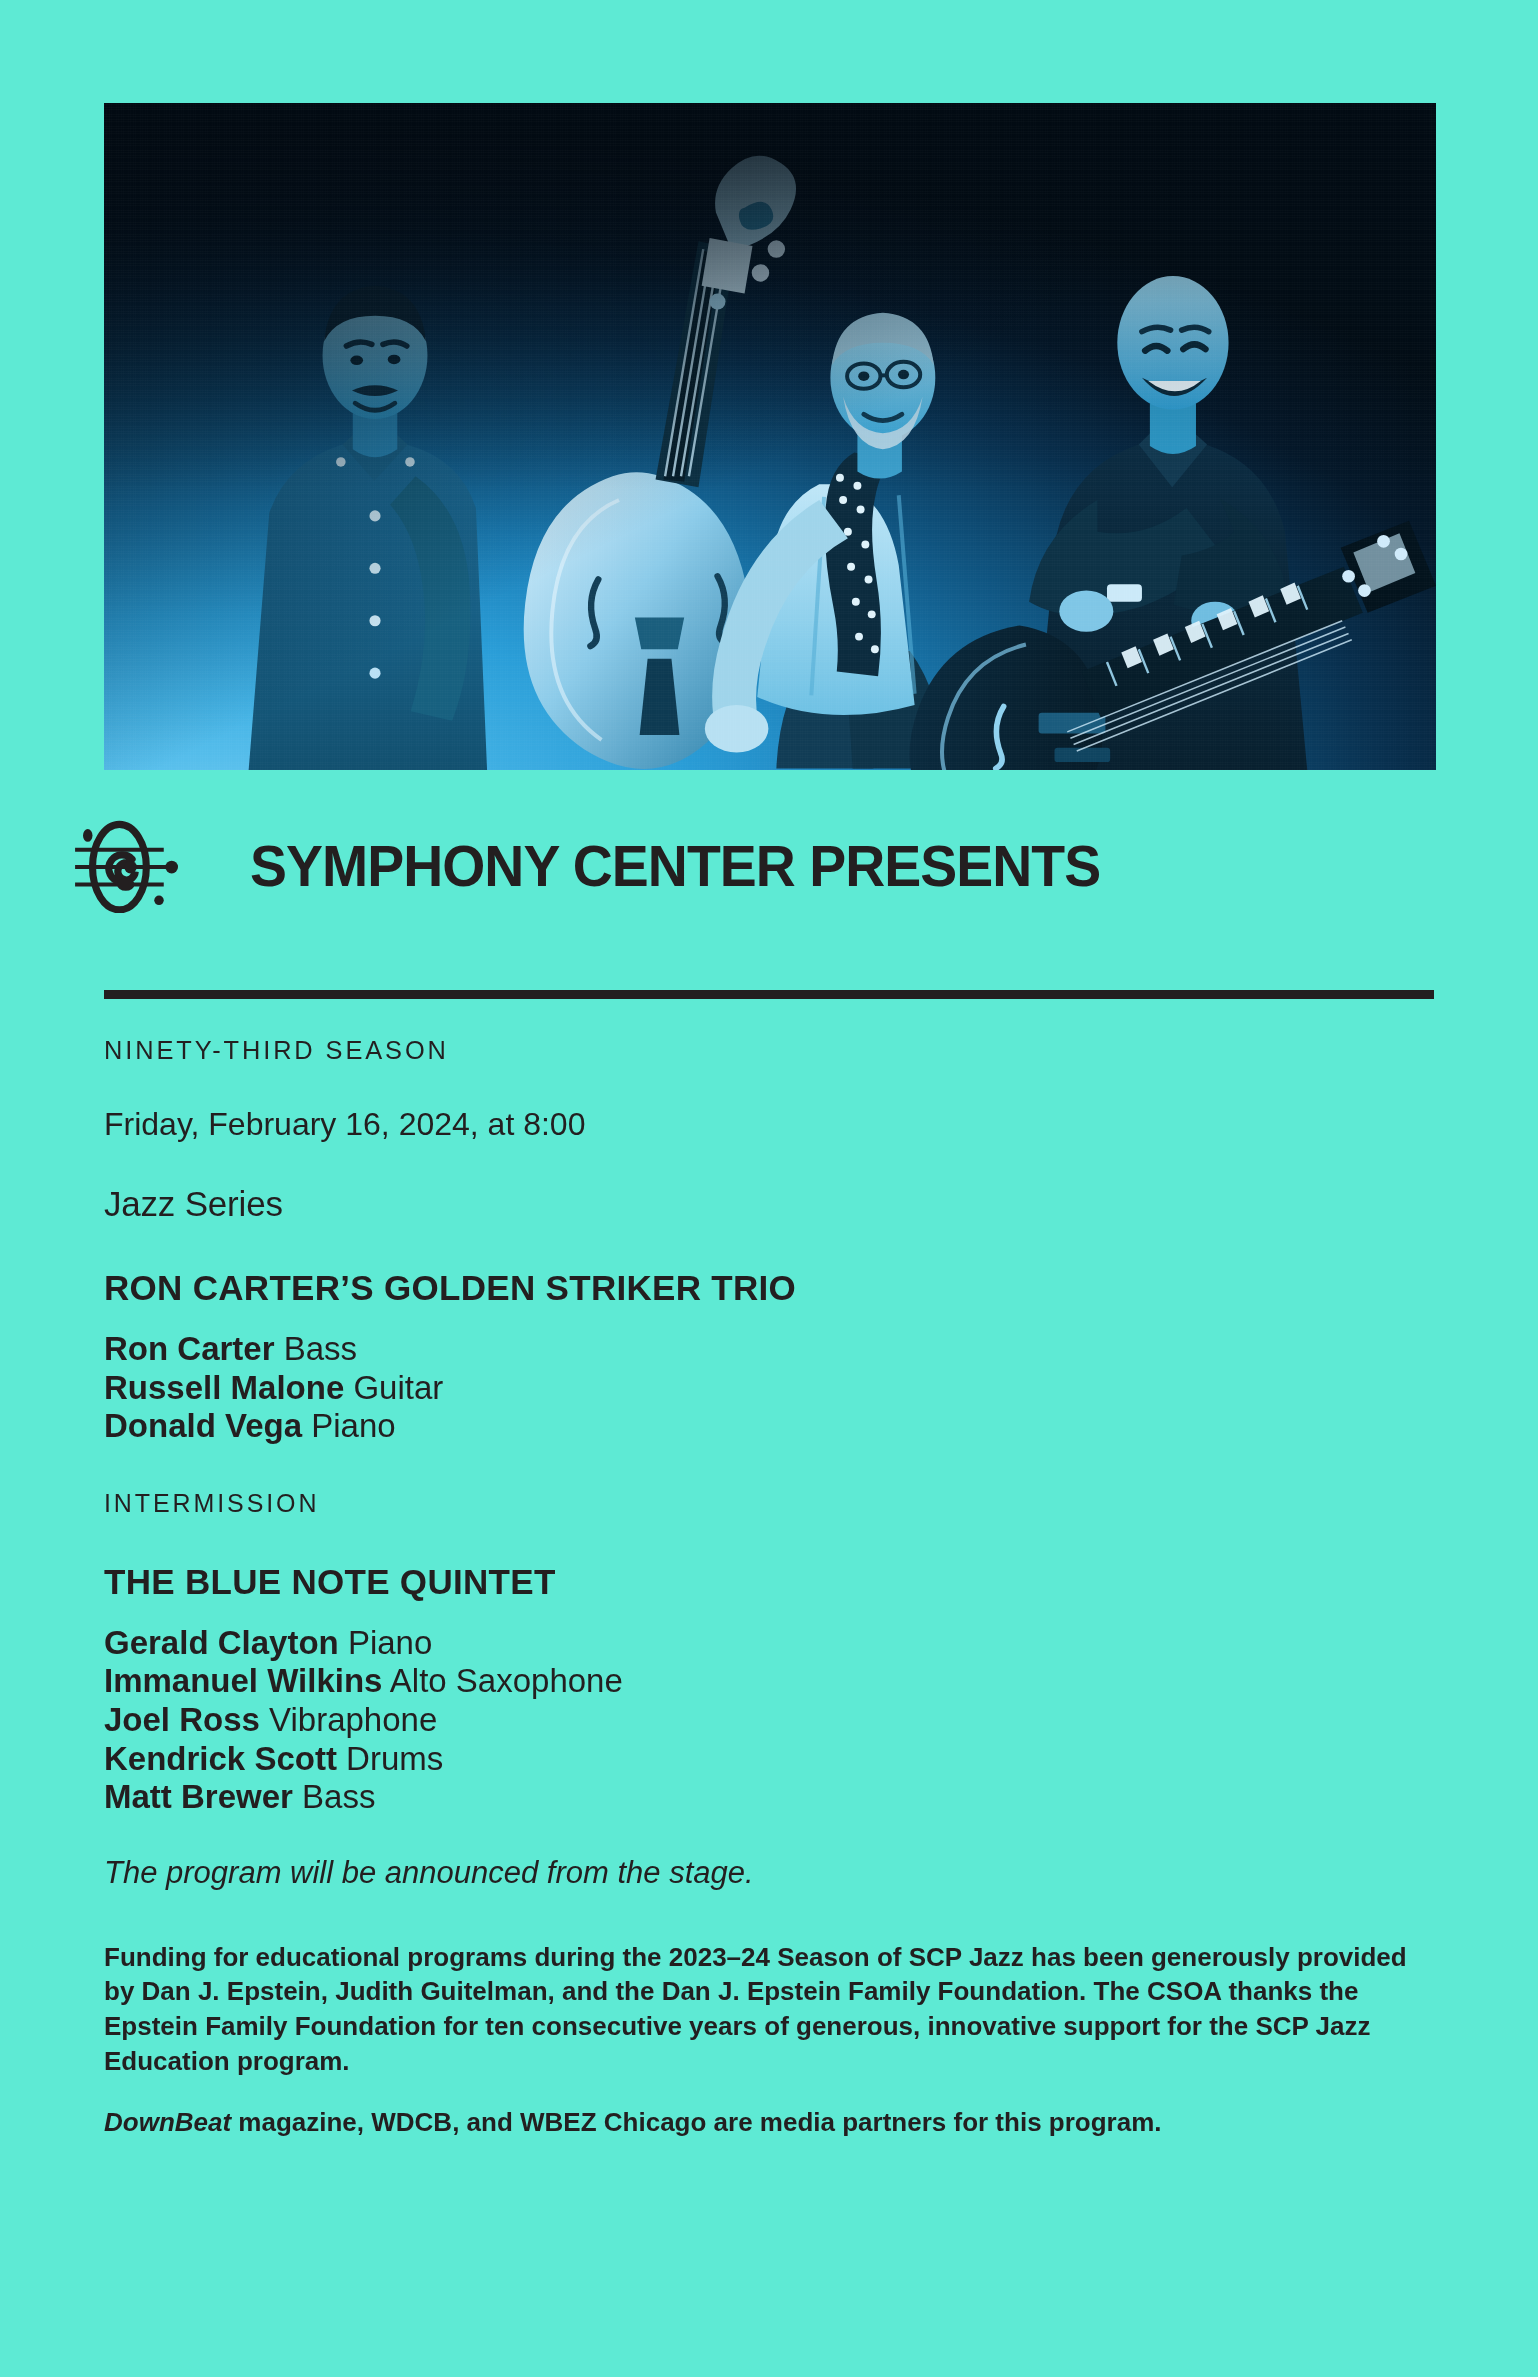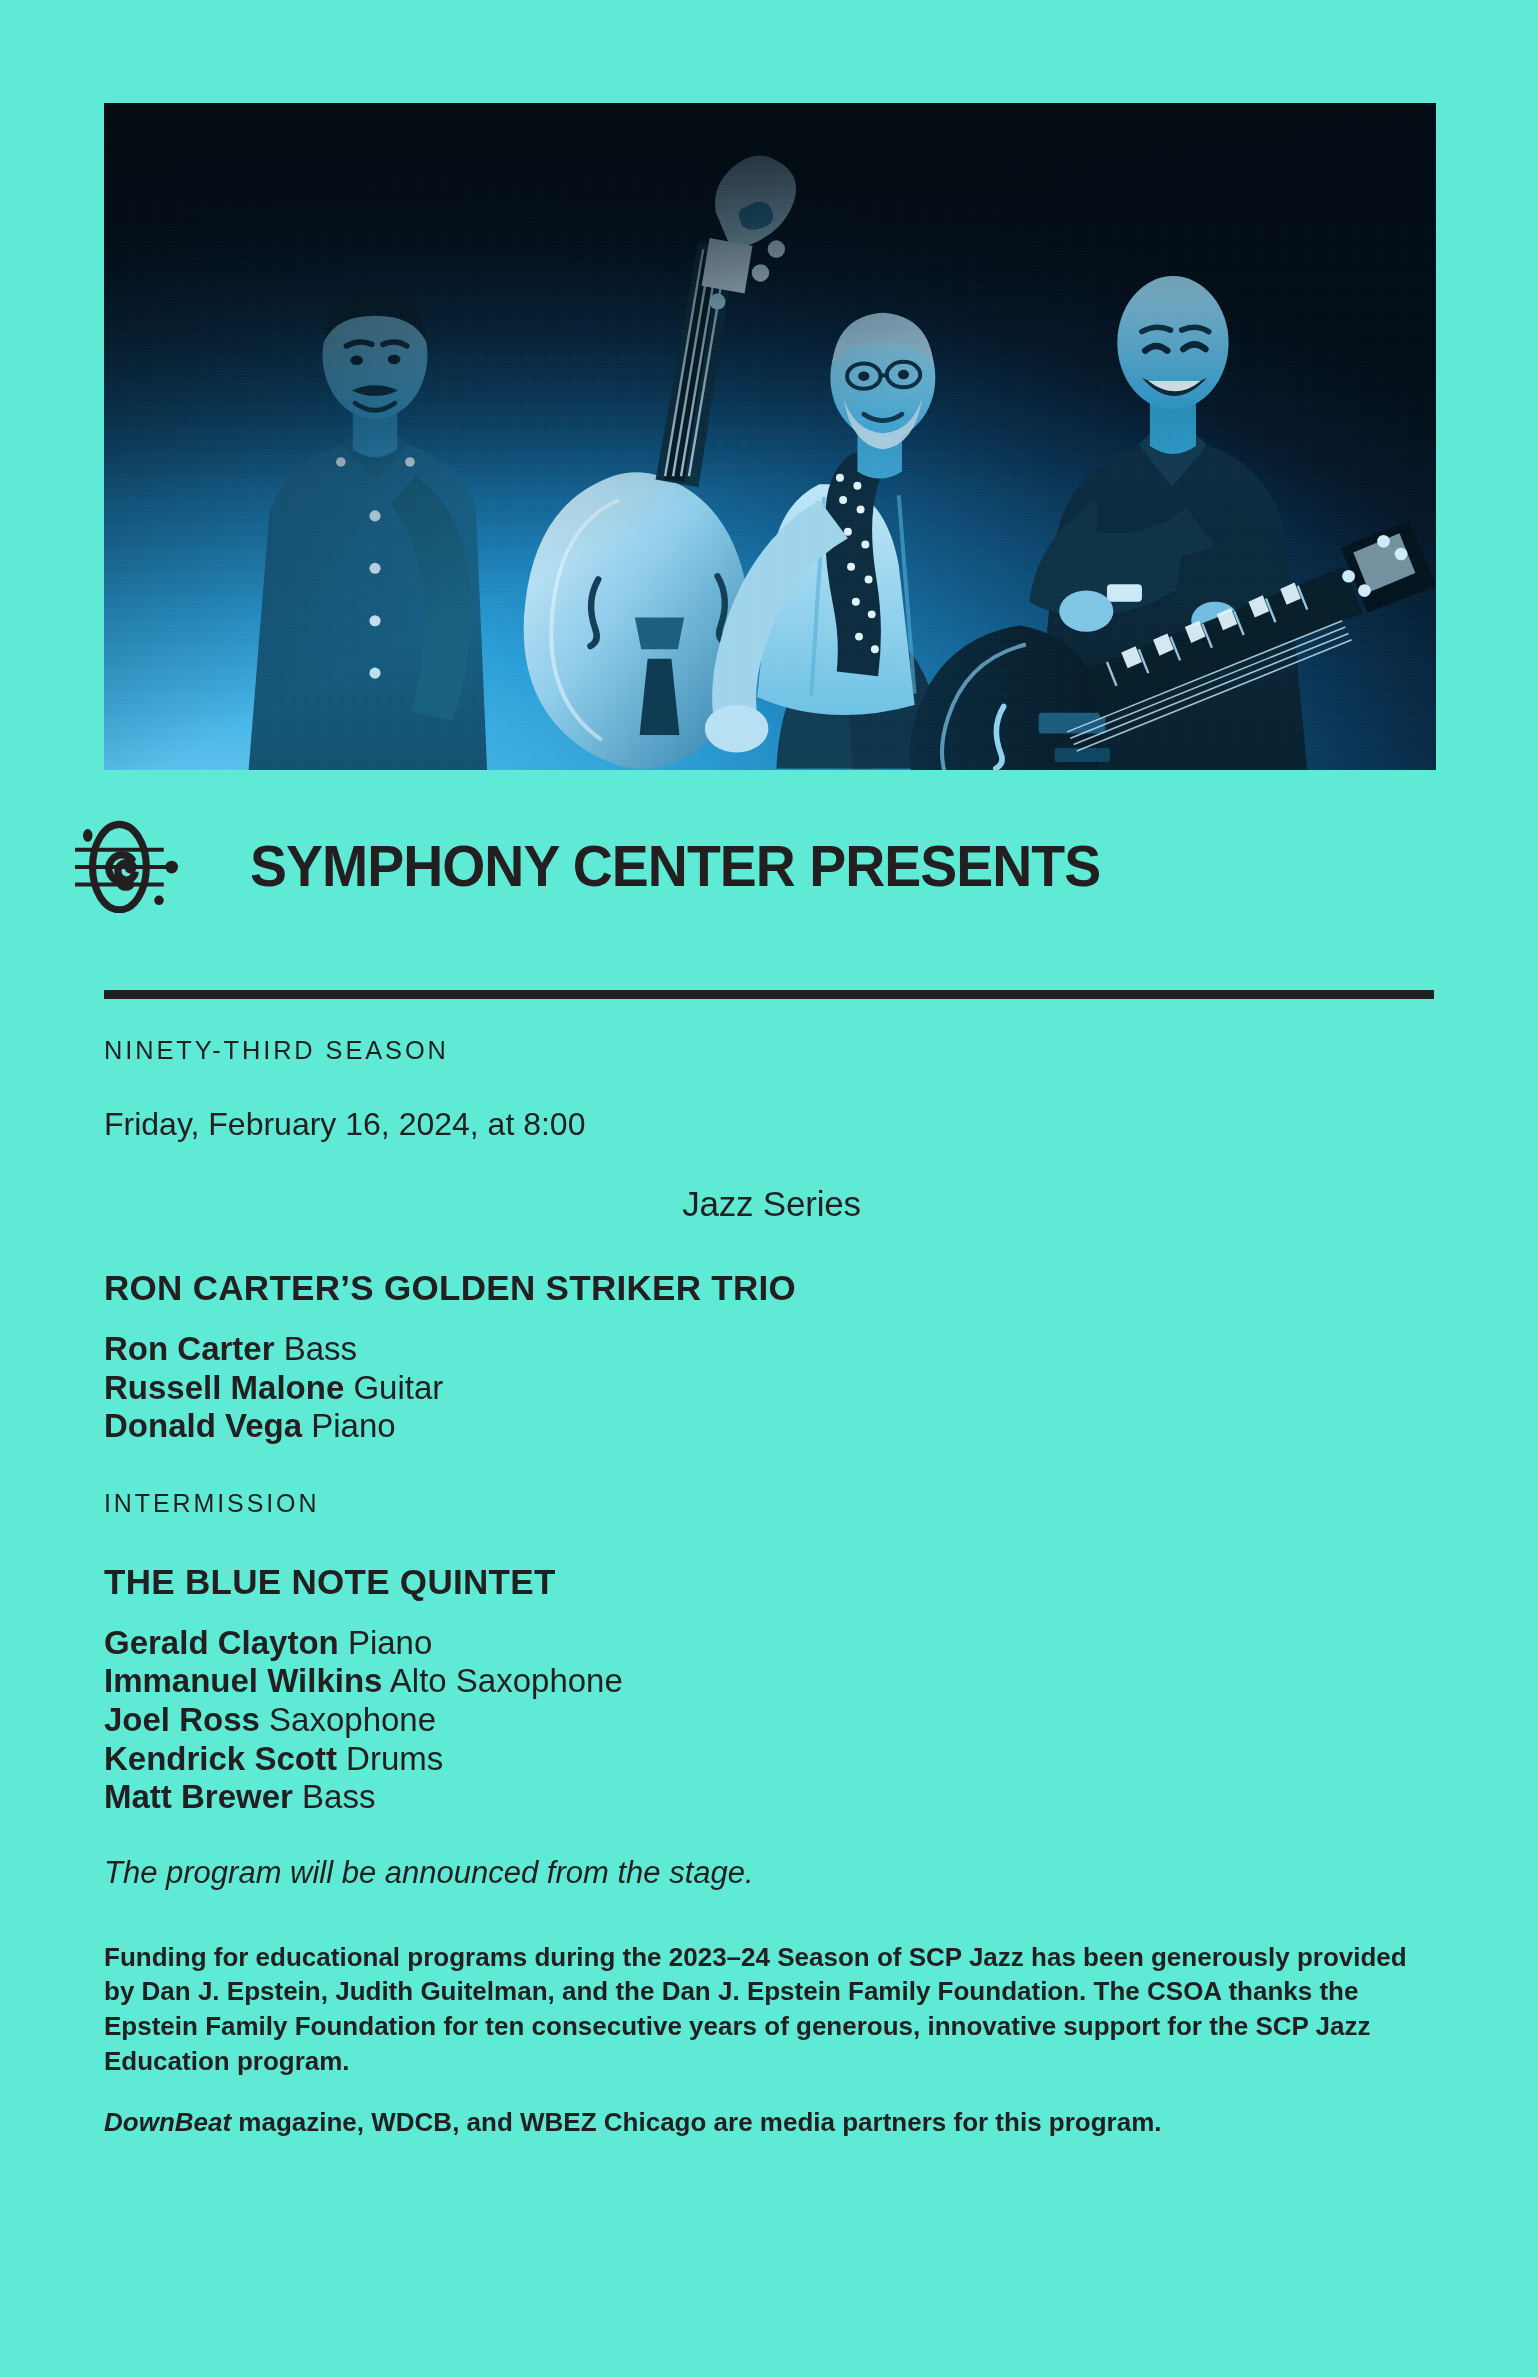--- a/index.html
+++ b/index.html
@@ -118,21 +118,20 @@
     color:#231F20;
     margin-top:41px;
   }
 
   .series {
     font-size:35px;
     font-weight:400;
     color:#231F20;
     margin-top:41px;
     letter-spacing:-0.2px;
-    text-align:center;
   }
 
   .group-title {
     font-size:35px;
     font-weight:700;
     letter-spacing:0.3px;
     color:#231F20;
     margin-top:44px;
   }
 
@@ -469,21 +468,21 @@
       <div class="line">
         <span class="who">Gerald Clayton</span>
         <span class="what">Piano</span>
       </div>
       <div class="line">
         <span class="who">Immanuel Wilkins</span>
         <span class="what">Alto Saxophone</span>
       </div>
       <div class="line">
         <span class="who">Joel Ross</span>
-        <span class="what">Saxophone</span>
+        <span class="what">Vibraphone</span>
       </div>
       <div class="line">
         <span class="who">Kendrick Scott</span>
         <span class="what">Drums</span>
       </div>
       <div class="line">
         <span class="who">Matt Brewer</span>
         <span class="what">Bass</span>
       </div>
     </div>

